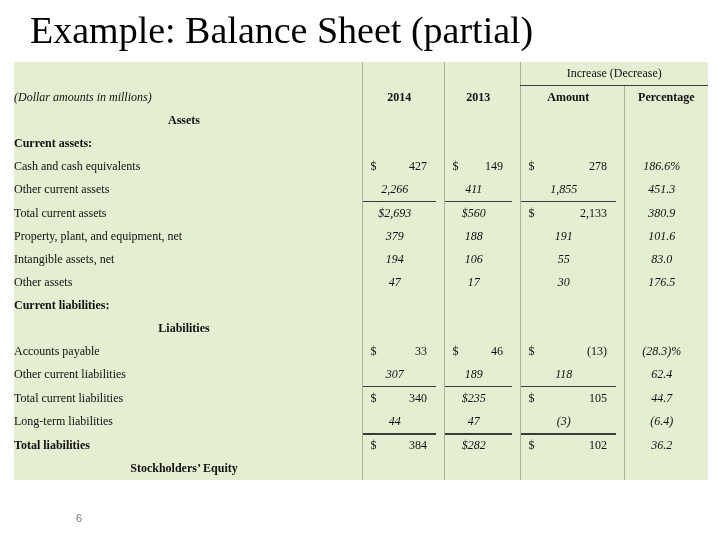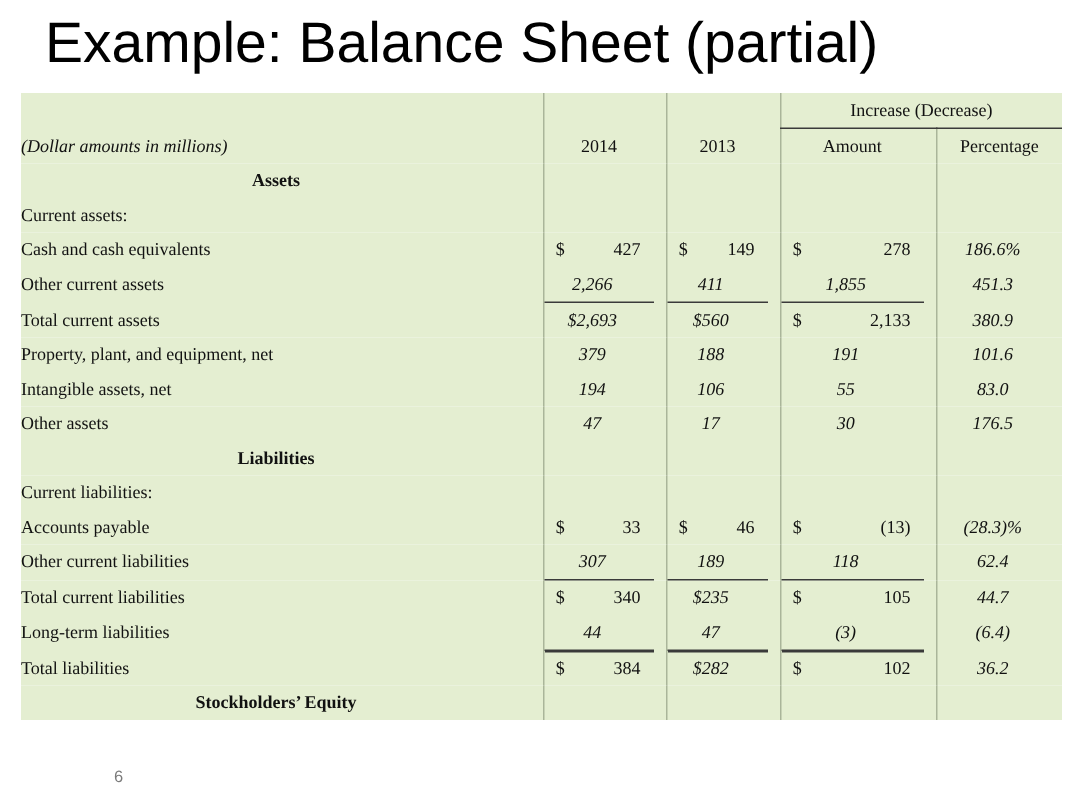--- a/index.html
+++ b/index.html
@@ -11,21 +11,21 @@
     height: 540px;
     background: #ffffff;
     font-family: "Liberation Serif", serif;
     overflow: hidden;
     position: relative;
   }
   .slide-title {
     position: absolute;
     left: 30px;
     top: 8px;
-    font-family: Liberation Sans, sans-serif;
+    font-family: Liberation Serif, serif;
     font-size: 38px;
     color: #000000;
     letter-spacing: 0px;
     white-space: nowrap;
   }
   table.bs {
     position: absolute;
     left: 14px;
     top: 62px;
     width: 694px;
@@ -49,21 +49,21 @@
   .sep-l { border-left: 1px solid #aab59a; }
   .hdr-center {
     text-align: center;
     font-weight: normal;
   }
   .section-head {
     text-align: center;
     font-weight: bold;
     margin-top: 36px;
   }
-  .bold { font-weight: normal; }
+  .bold { font-weight: bold; }
   .ital { font-style: italic; }
   .indent1 { padding-left: 6px; }
   .indent2 { padding-left: 36px; }
   .topline { border-top: 1px solid #3a3a3a; }
   .dblline { border-top: 1px solid #3a3a3a; box-shadow: inset 0 3px 0 -2px #3a3a3a; }
   .hdr-underline { border-bottom: 1px solid #3a3a3a; }
   .pagenum {
     position: absolute;
     left: 76px;
     top: 512px;
@@ -262,32 +262,32 @@
         <td class="gapcol"></td>
         <td class="sep-l">
           <span class="plain-right">30</span>
         </td>
         <td class="gapcol"></td>
         <td class="sep-l">
           <span class="plain-right">176.5</span>
         </td>
       </tr>
       <tr>
+        <td class="bold cell-pad-l">Current liabilities:</td>
+        <td class="gapcol"></td>
+        <td class="sep-l"></td>
+        <td class="gapcol"></td>
+        <td class="sep-l"></td>
+        <td class="gapcol"></td>
+        <td class="sep-l"></td>
+        <td class="gapcol"></td>
+        <td class="sep-l"></td>
+      </tr>
+      <tr>
         <td class="section-head">Liabilities</td>
-        <td class="gapcol"></td>
-        <td class="sep-l"></td>
-        <td class="gapcol"></td>
-        <td class="sep-l"></td>
-        <td class="gapcol"></td>
-        <td class="sep-l"></td>
-        <td class="gapcol"></td>
-        <td class="sep-l"></td>
-      </tr>
-      <tr>
-        <td class="bold cell-pad-l">Current liabilities:</td>
         <td class="gapcol"></td>
         <td class="sep-l"></td>
         <td class="gapcol"></td>
         <td class="sep-l"></td>
         <td class="gapcol"></td>
         <td class="sep-l"></td>
         <td class="gapcol"></td>
         <td class="sep-l"></td>
       </tr>
       <tr>

